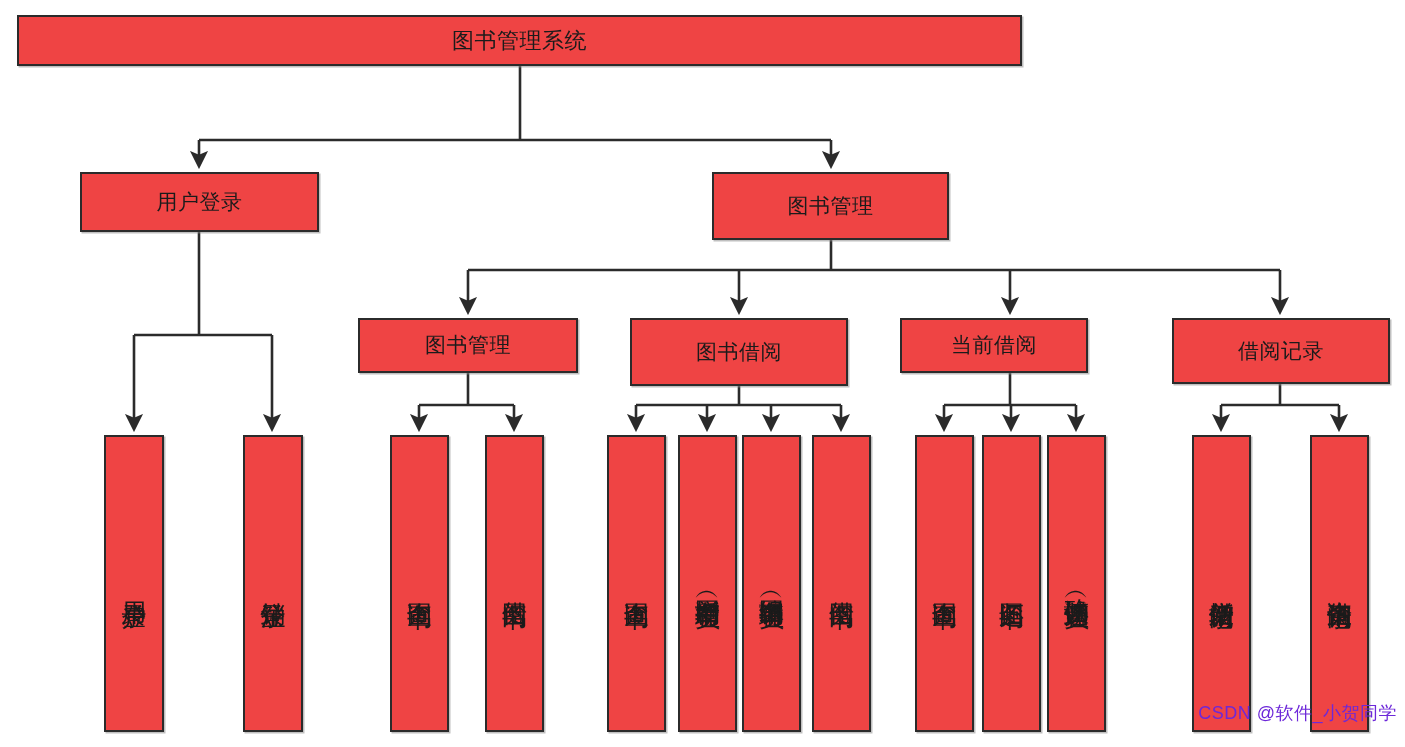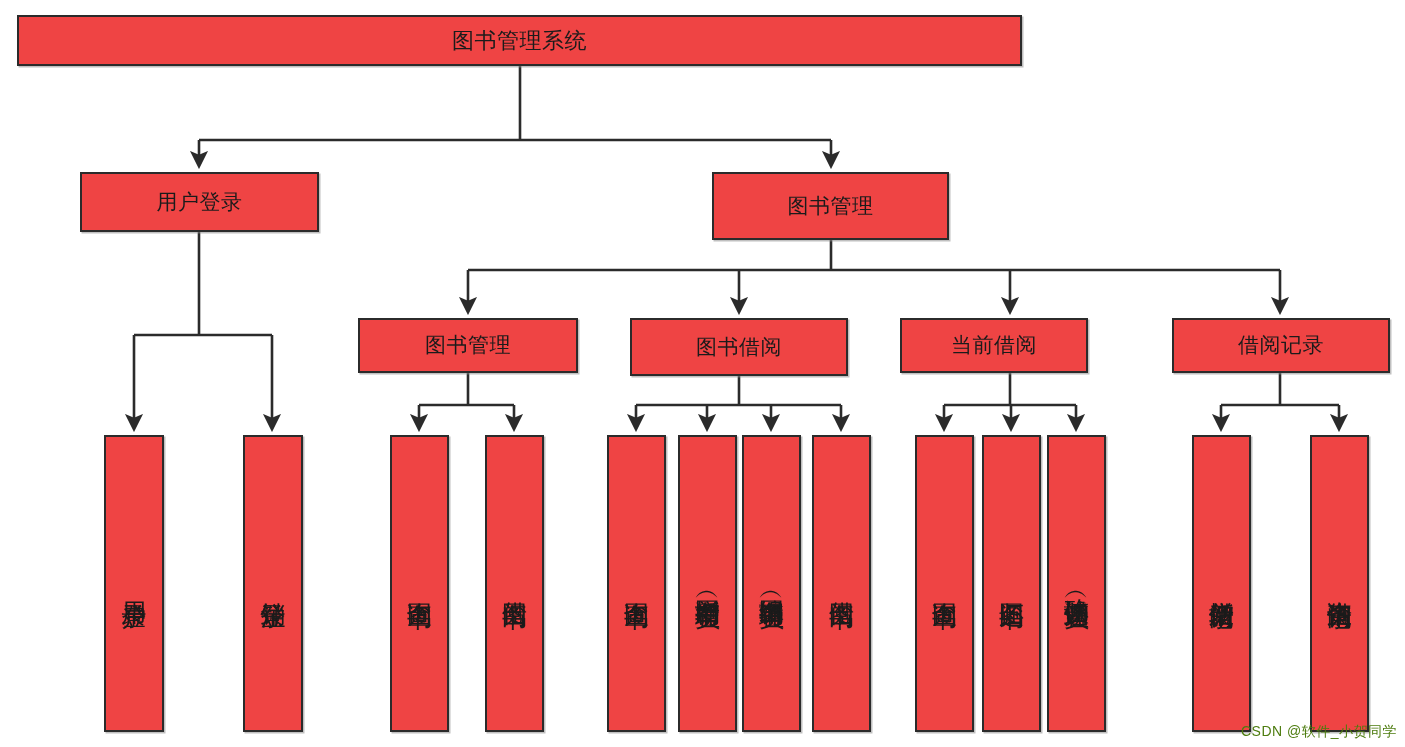--- a/index.html
+++ b/index.html
@@ -60,23 +60,23 @@
     text-orientation: upright;
     font-size: 25px;
     line-height: 1.08;
     letter-spacing: 1px;
     white-space: normal;
     max-height: 100%;
   }
   #watermark {
     position: absolute;
     right: 8px;
-    bottom: 6px;
-    font-size: 14px;
-    color: #4d7c0f;
+    bottom: 22px;
+    font-size: 18px;
+    color: #6d28d9;
     z-index: 5;
     white-space: nowrap;
     letter-spacing: 0.5px;
   }
 </style>
 </head>
 <body>
 
 <div id="canvas">
 
@@ -137,27 +137,27 @@
   <div class="node h" style="left:80px; top:172px; width:239px; height:60px;">
     <span class="label">用户登录</span>
   </div>
   <div class="node h" style="left:712px; top:172px; width:237px; height:68px;">
     <span class="label">图书管理</span>
   </div>
 
   <div class="node h" style="left:358px; top:318px; width:220px; height:55px;">
     <span class="label">图书管理</span>
   </div>
-  <div class="node h" style="left:630px; top:318px; width:218px; height:58px;">
+  <div class="node h" style="left:630px; top:318px; width:218px; height:68px;">
     <span class="label">图书借阅</span>
   </div>
   <div class="node h" style="left:900px; top:318px; width:188px; height:55px;">
     <span class="label">当前借阅</span>
   </div>
-  <div class="node h" style="left:1172px; top:318px; width:218px; height:55px;">
+  <div class="node h" style="left:1172px; top:318px; width:218px; height:66px;">
     <span class="label">借阅记录</span>
   </div>
 
   <div class="node v" style="left:104px; top:435px; width:60px; height:297px;">
     <span class="label">用户登录</span>
   </div>
   <div class="node v" style="left:243px; top:435px; width:60px; height:297px;">
     <span class="label">注销登录</span>
   </div>
 

